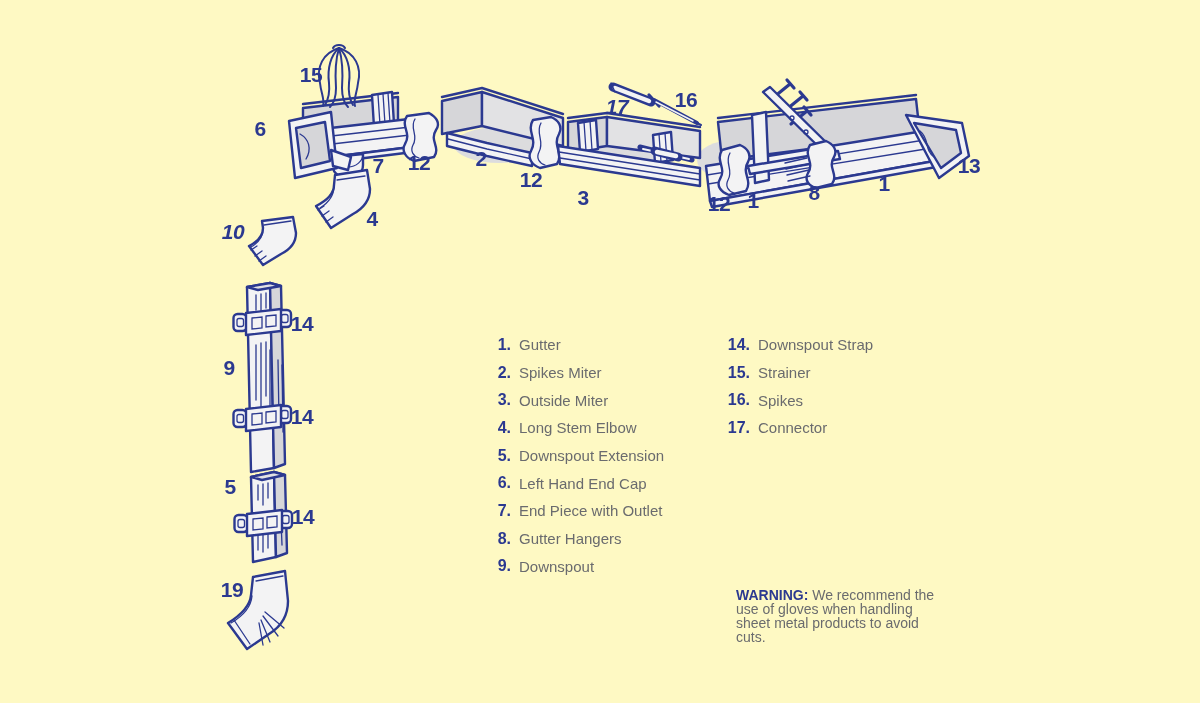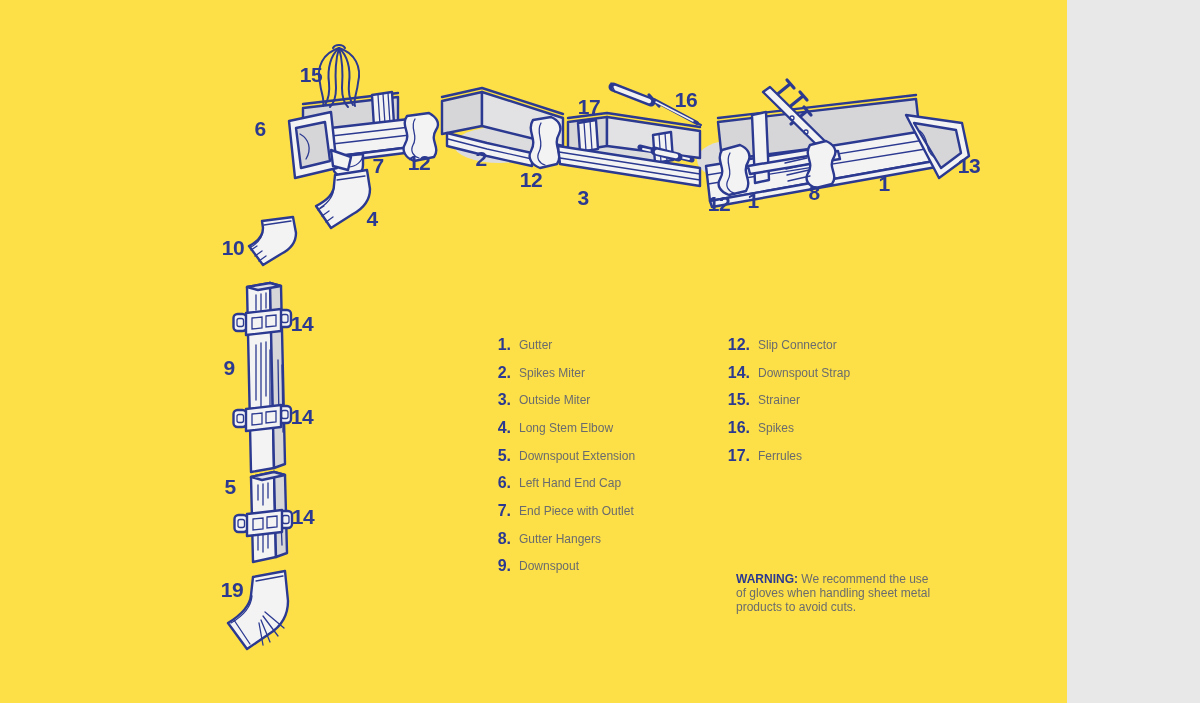--- a/index.html
+++ b/index.html
@@ -1,33 +1,33 @@
 <!DOCTYPE html>
 <html><head>
 <meta charset="utf-8">
 <style>
   html,body{margin:0;padding:0;}
   body{font-family:"Liberation Sans", sans-serif; background:#e8e8e8;}
-  .page{position:relative; width:1067px; height:703px; background:#fde047; overflow:hidden;}
+  .page{position:relative; width:1200px; height:703px; background:#fef9c3; overflow:hidden;}
   .diagram-svg{position:absolute; left:0; top:0;}
   
   #callouts{position:absolute; left:0; top:0; width:1200px; height:703px; pointer-events:none;}
   .callout{position:absolute; transform:translate(-50%,-50%);
            font-size:21px; font-weight:700; color:#2b3990; letter-spacing:-0.5px;}
   
   .legend-col{position:absolute; top:331px;}
   #legend-left{left:483px;}
   #legend-right{left:722px;}
   .legend-row{display:flex; align-items:center; height:27.7px;}
   .legend-num{display:inline-block; width:28px; text-align:right; margin-right:8px;
               font-size:16px; font-weight:700; color:#2b3990;}
-  .legend-label{font-size:12px; color:#6a6b6e;}
+  .legend-label{font-size:15px; color:#6a6b6e;}
   
-  .warning{position:absolute; left:736px; top:560px; width:205px;
-           font-size:12px; line-height:14px; color:#6a6b6e;}
+  .warning{position:absolute; left:736px; top:574px; width:205px;
+           font-size:14px; line-height:14px; color:#6a6b6e;}
   .warning .warn-label{font-weight:700; color:#2b3990;}
   
   .f1{fill:#f3f3f4; stroke:#2b3990; stroke-width:2.4; stroke-linejoin:round;}
   .f2{fill:#d6d6d9; stroke:#2b3990; stroke-width:2.4; stroke-linejoin:round;}
   .f3{fill:#e2e2e4; stroke:#2b3990; stroke-width:2.4; stroke-linejoin:round;}
   .o {fill:none; stroke:#2b3990; stroke-width:2.4; stroke-linecap:round; stroke-linejoin:round;}
   .tn{fill:none; stroke:#2b3990; stroke-width:1.3; stroke-linecap:round;}
   .sh{fill:#dcdcde; stroke:none;}
   .rod{fill:none; stroke:#2b3990; stroke-width:9; stroke-linecap:round;}
   .rodin{fill:none; stroke:#f3f3f4; stroke-width:4.5; stroke-linecap:round;}
@@ -222,29 +222,29 @@
   </svg>
 
   <div id="callouts">
       <div class="callout" style="left: 311px; top: 75px;">15</div>
       <div class="callout" style="left: 260px; top: 129px;">6</div>
       <div class="callout" style="left: 378px; top: 166px;">7</div>
       <div class="callout" style="left: 419px; top: 163px;">12</div>
       <div class="callout" style="left: 481px; top: 159px;">2</div>
       <div class="callout" style="left: 531px; top: 180px;">12</div>
       <div class="callout" style="left: 583px; top: 198px;">3</div>
-      <div class="callout" style="left: 589px; top: 107px;">17</div>
+      <div class="callout" style="left: 617px; top: 107px; font-style: italic;">17</div>
       <div class="callout" style="left: 686px; top: 100px; text-align: right;">16</div>
       <div class="callout" style="left: 719px; top: 204px;">12</div>
       <div class="callout" style="left: 753px; top: 201px;">1</div>
       <div class="callout" style="left: 814px; top: 193px;">8</div>
       <div class="callout" style="left: 884px; top: 184px;">1</div>
       <div class="callout" style="left: 969px; top: 166px;">13</div>
       <div class="callout" style="left: 372px; top: 219px;">4</div>
-      <div class="callout" style="left: 233px; top: 248px;">10</div>
+      <div class="callout" style="left: 233px; top: 232px; font-style: italic;">10</div>
       <div class="callout" style="left: 302px; top: 324px;">14</div>
       <div class="callout" style="left: 229px; top: 368px;">9</div>
       <div class="callout" style="left: 302px; top: 417px;">14</div>
       <div class="callout" style="left: 230px; top: 487px;">5</div>
       <div class="callout" style="left: 303px; top: 517px;">14</div>
       <div class="callout" style="left: 232px; top: 590px;">19</div>
     </div>
 
   <div class="legend-col" id="legend-left">
       <div class="legend-row">
@@ -279,36 +279,32 @@
         <span class="legend-num">8.</span>
         <span class="legend-label">Gutter Hangers</span>
       </div>
       <div class="legend-row">
         <span class="legend-num">9.</span>
         <span class="legend-label">Downspout</span>
       </div>
     </div>
   <div class="legend-col" id="legend-right">
       <div class="legend-row">
-        <span class="legend-num">12.</span>
-        <span class="legend-label">Slip Connector</span>
-      </div>
-      <div class="legend-row">
         <span class="legend-num">14.</span>
         <span class="legend-label">Downspout Strap</span>
       </div>
       <div class="legend-row">
         <span class="legend-num">15.</span>
         <span class="legend-label">Strainer</span>
       </div>
       <div class="legend-row">
         <span class="legend-num">16.</span>
         <span class="legend-label">Spikes</span>
       </div>
       <div class="legend-row">
         <span class="legend-num">17.</span>
-        <span class="legend-label">Ferrules</span>
+        <span class="legend-label">Connector</span>
       </div>
     </div>
 
   <p class="warning"><span class="warn-label">WARNING:</span><span> We recommend the use of gloves when handling sheet metal products to avoid cuts.</span></p>
 
 </div>
 
 </body></html>

